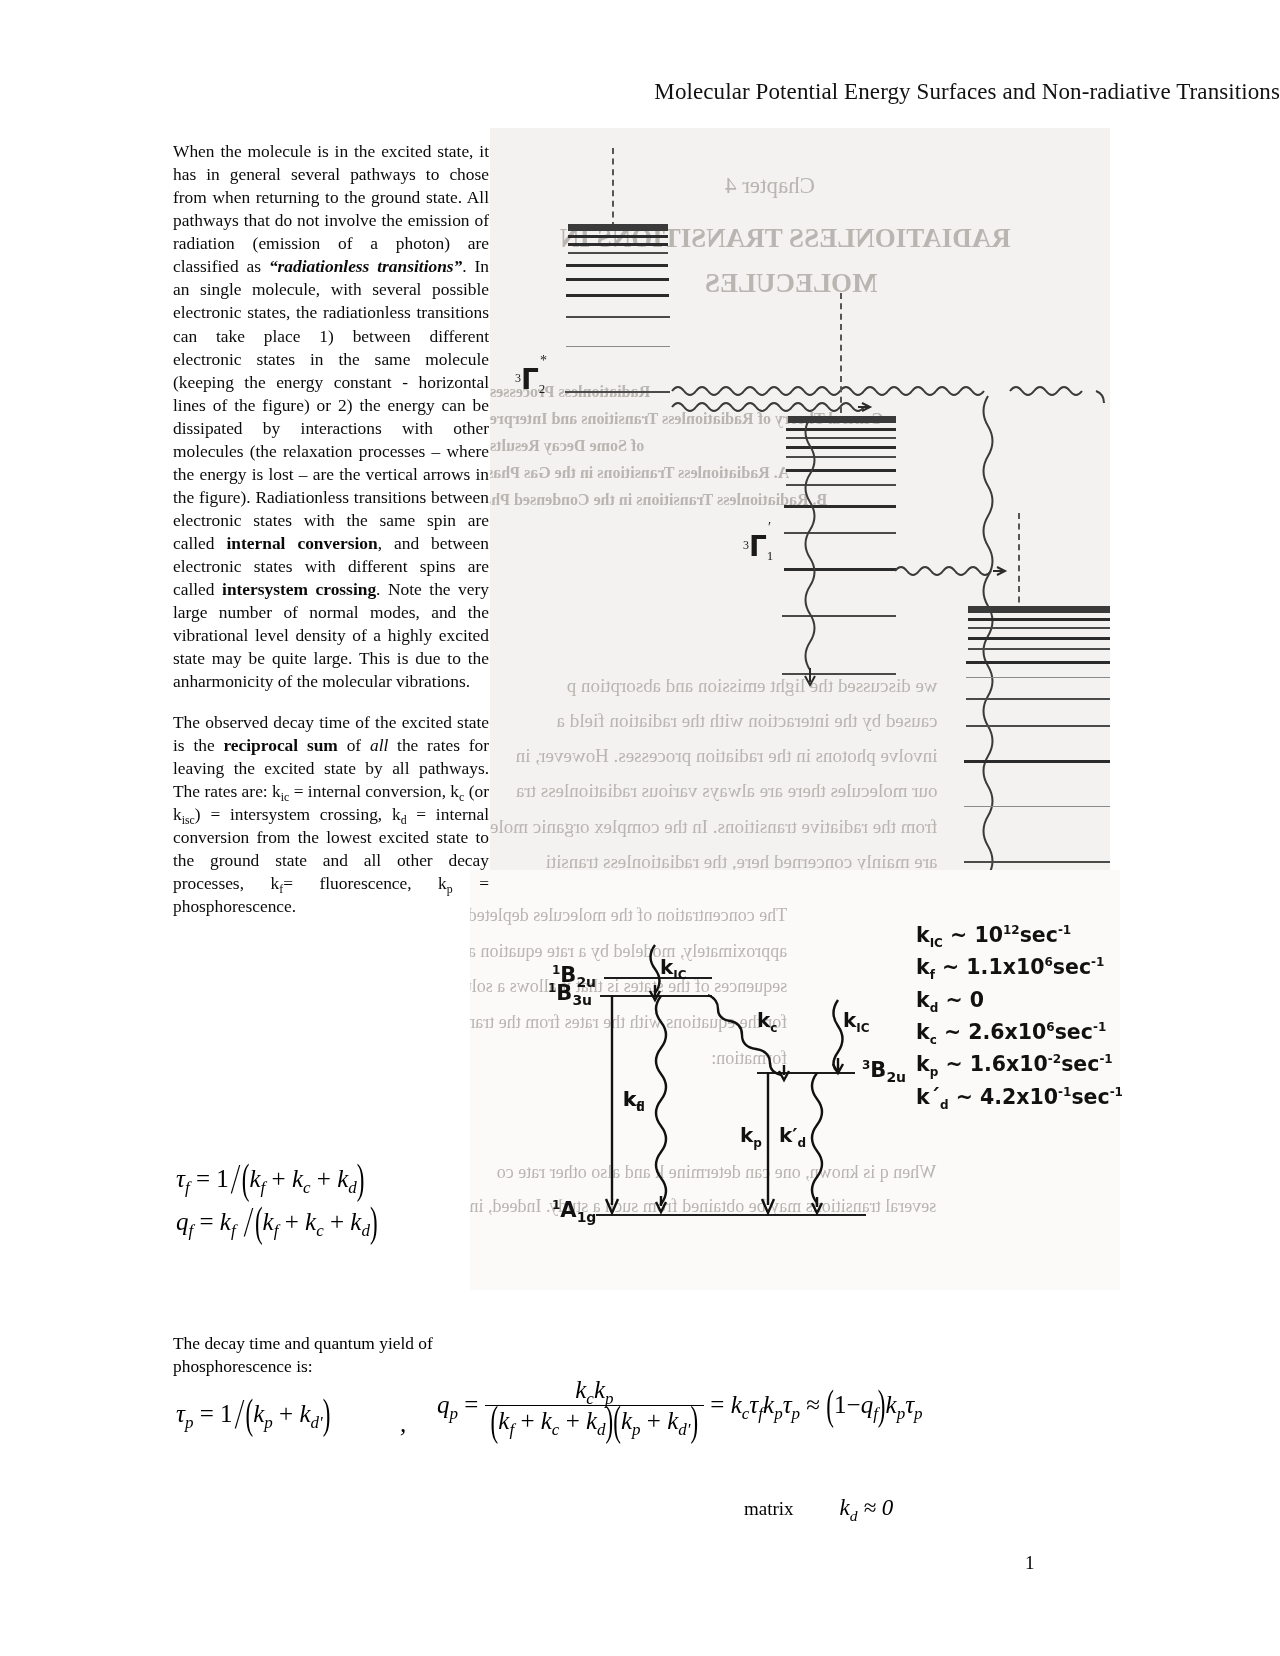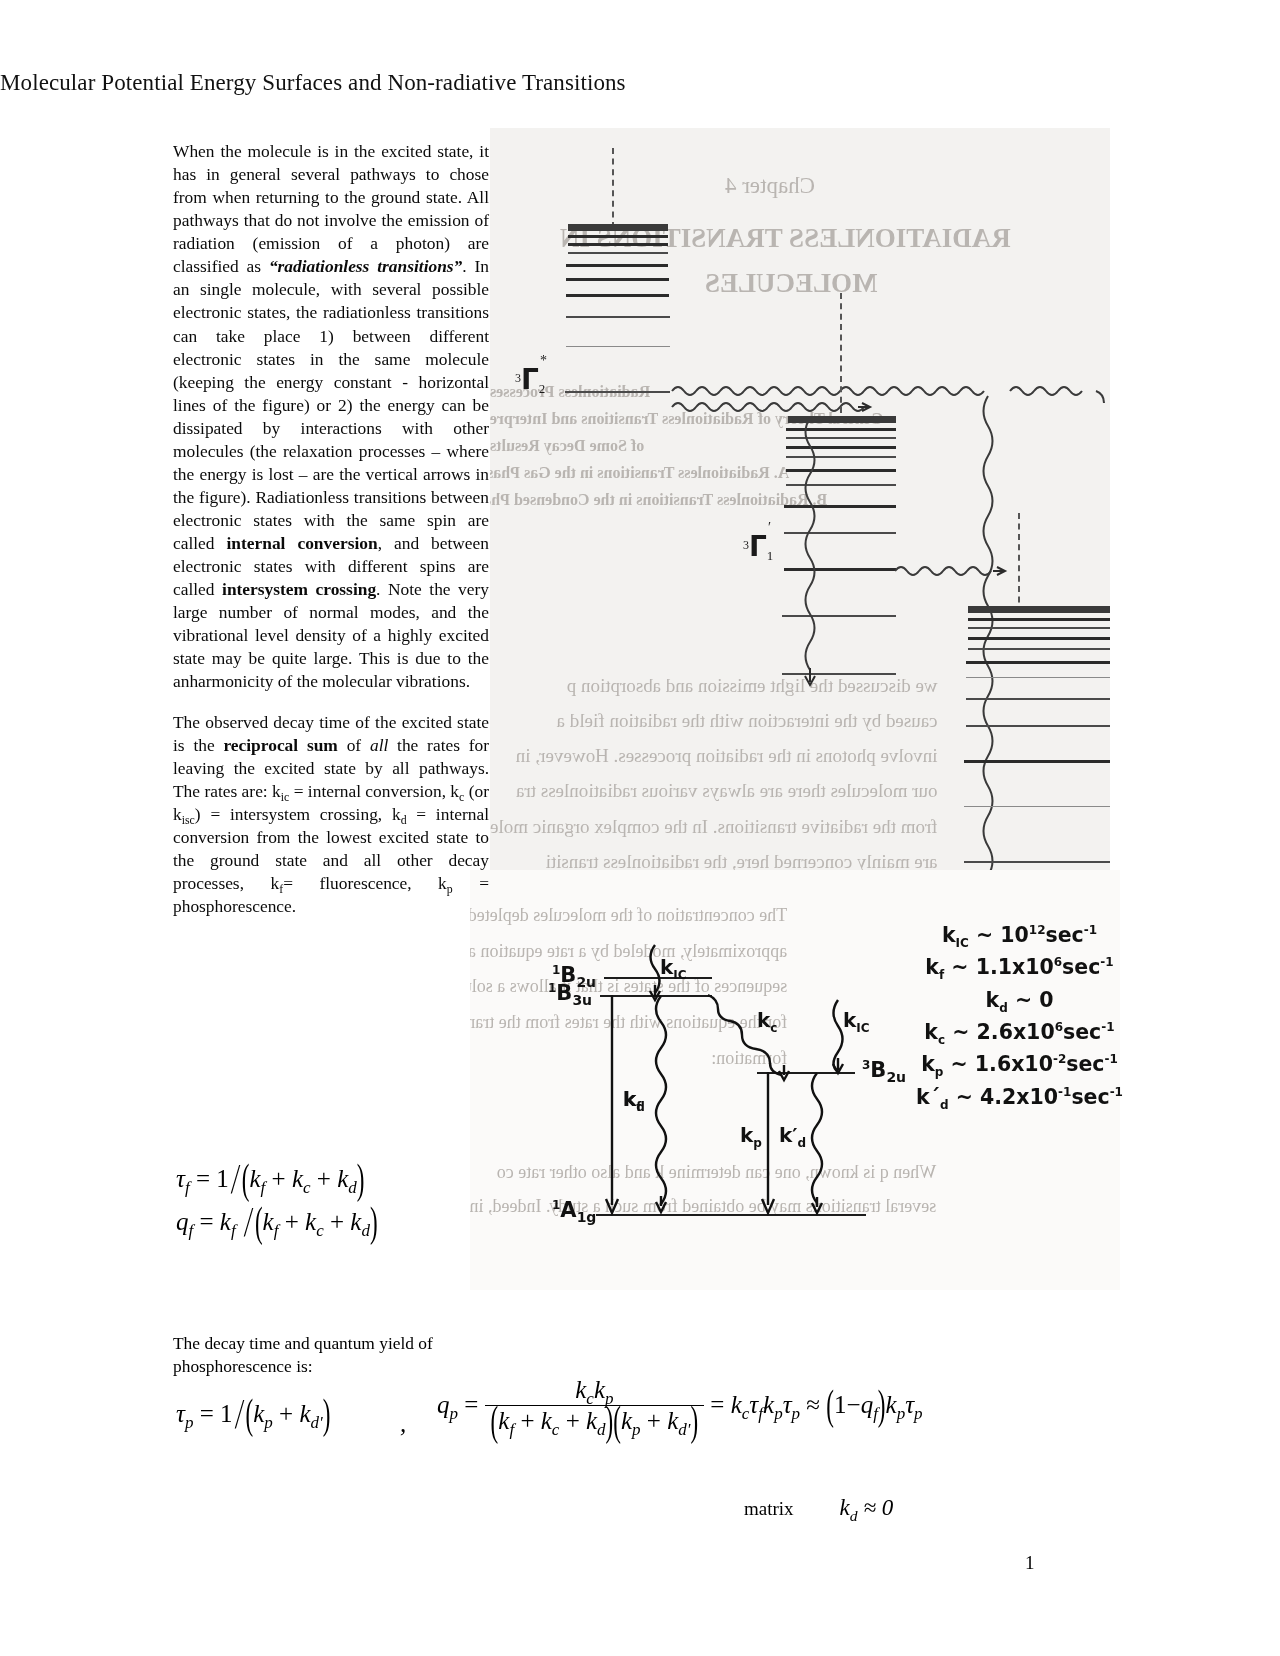--- a/index.html
+++ b/index.html
@@ -8,22 +8,22 @@
     background:#ffffff;
     font-family:"Liberation Serif", serif;
     color:#000;
     position:relative;
     overflow:hidden;
   }
   .page{position:absolute; inset:0;}
 
   
   .doc-title{
-    position:absolute; top:70px; left:0; width:1280px;
-    text-align:left;
+    position:absolute; top:79px; left:0; width:1280px;
+    text-align:right;
     font-size:23px;
     letter-spacing:.1px;
     color:#111;
   }
 
   
   .col-left{
     position:absolute;
     left:173px; top:140px;
     width:316px;
@@ -152,21 +152,20 @@
   .klbl .sb{font-size:12px; vertical-align:sub;}
 
   .rates{
     position:absolute; left:916px; top:920px;
     font-family:"DejaVu Sans", sans-serif;
     font-weight:bold;
     font-size:20.5px;
     color:#111;
     line-height:1.52;
     white-space:nowrap;
-    text-align:center;
   }
   .rates .sb{font-size:12px; vertical-align:sub;}
   .rates .sp{font-size:12px; vertical-align:super;}
 
   .fig-cap2{
     position:absolute; left:474px; top:1236px;
     width:640px;
     font-size:16.3px;
     color:#111;
     line-height:1.28;

